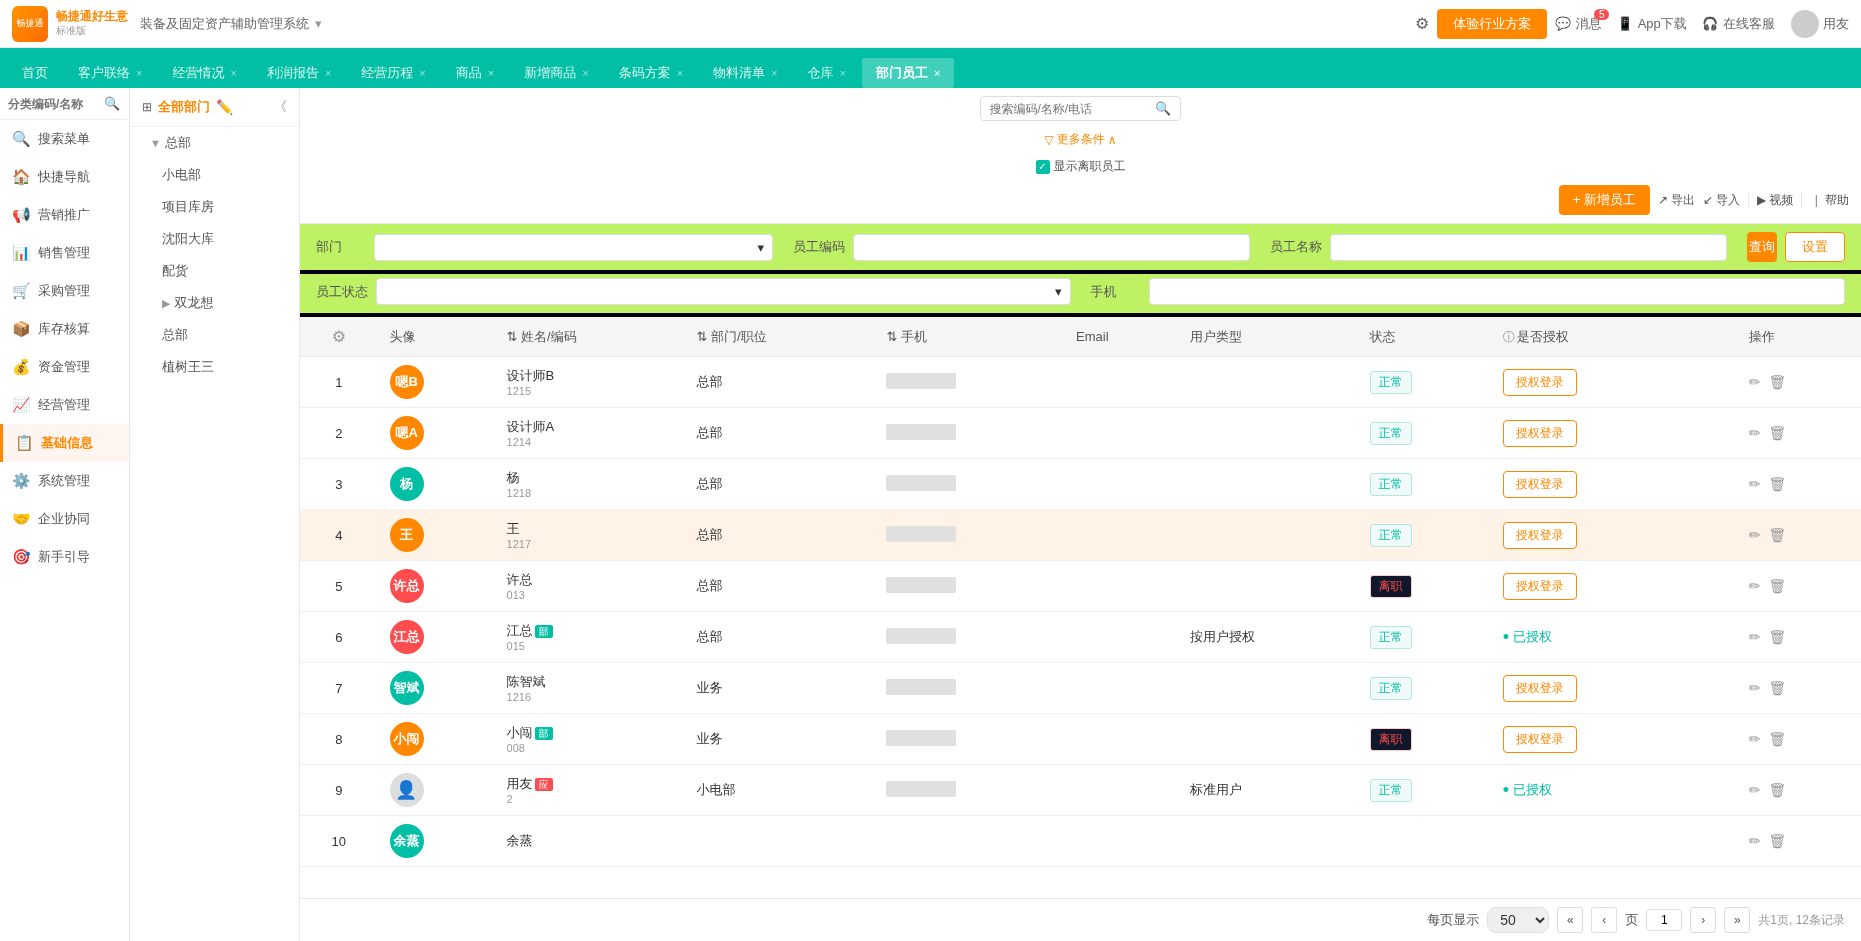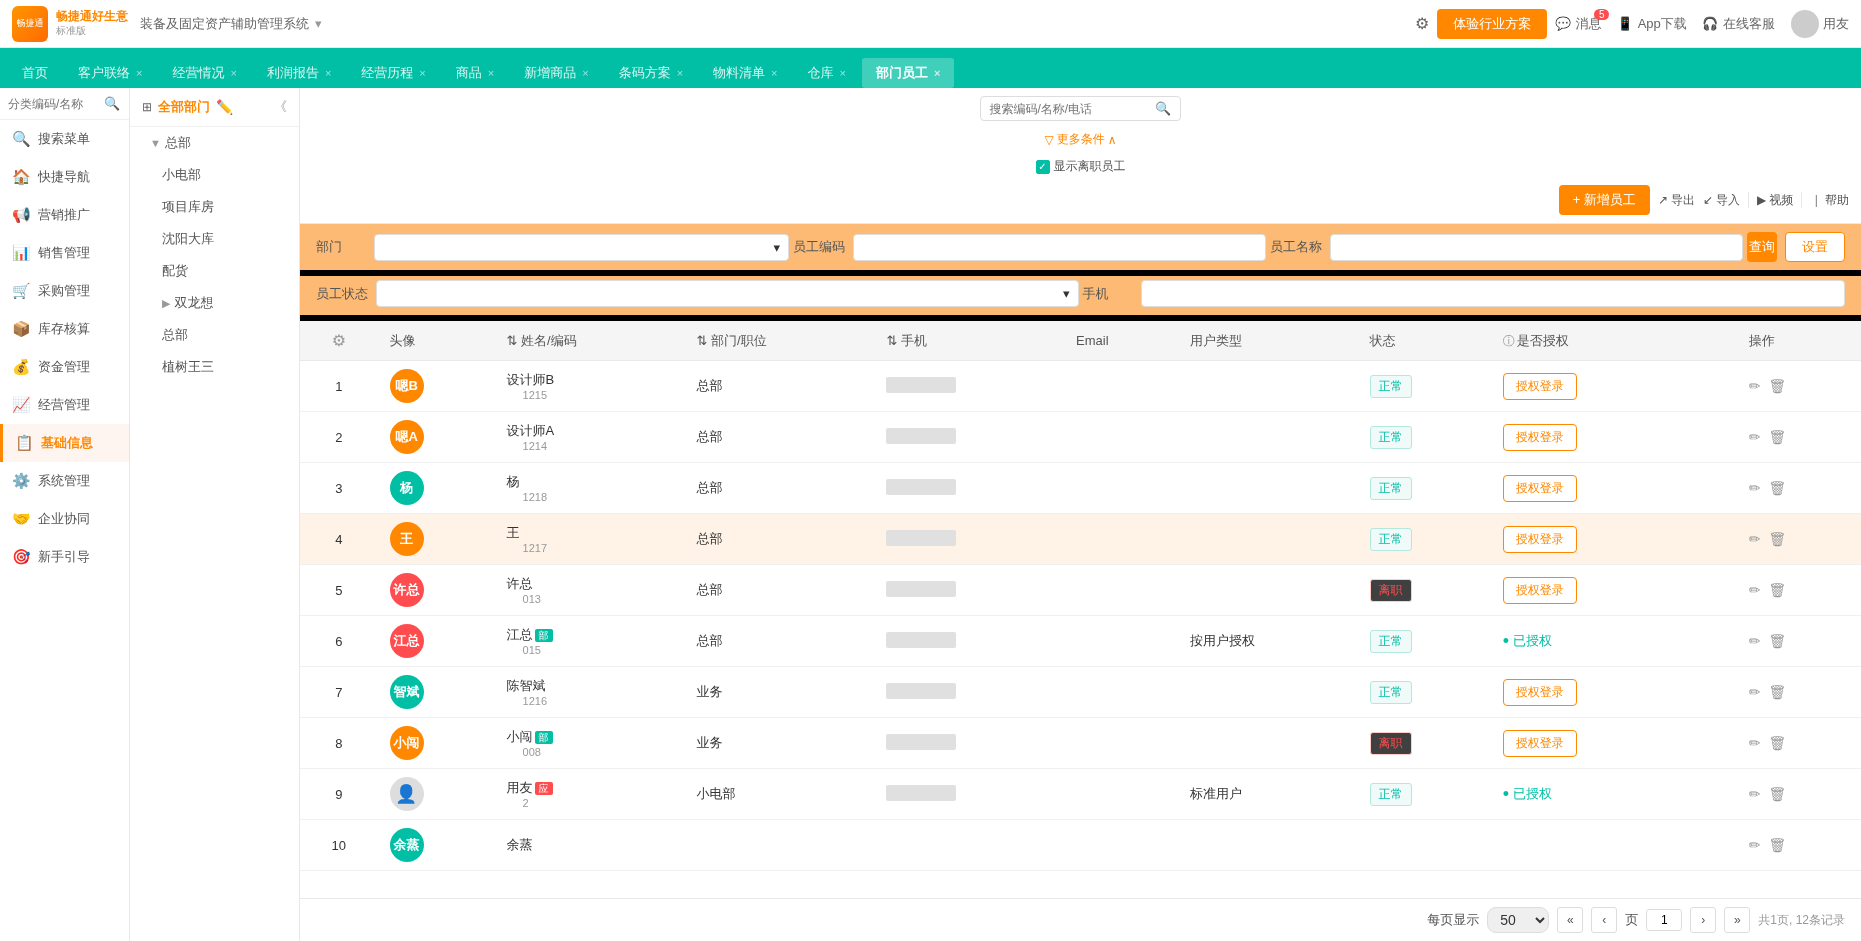--- a/index.html
+++ b/index.html
@@ -144,20 +144,21 @@
       border-bottom: 1px solid #f0f0f0;
       gap: 4px;
     }
     .sidebar-search input {
       flex: 1;
       border: none;
       outline: none;
       font-size: 12px;
       color: #999;
       width: 100%;
+      font-weight: bold;
     }
     .sidebar-nav-item {
       display: flex;
       align-items: center;
       gap: 8px;
       padding: 10px 12px;
       cursor: pointer;
       color: #555;
       font-size: 13px;
     }
@@ -297,25 +298,25 @@
       color: #555;
       font-size: 12px;
       display: flex;
       align-items: center;
       gap: 3px;
     }
     .divider-v { width: 1px; height: 16px; background: #e8e8e8; }
 
     
     .filter-row {
-      background: #fdba74;
+      background: #bef264;
       padding: 8px 16px;
-      border-bottom: 6px solid #000000;
-      display: flex;
-      gap: 4px;
+      border-bottom: 4px solid #000000;
+      display: flex;
+      gap: 20px;
       flex-wrap: wrap;
     }
     .filter-group {
       display: flex;
       align-items: center;
       gap: 8px;
       flex: 1;
       min-width: 200px;
     }
     .filter-label {
@@ -422,30 +423,30 @@
       background: #ddd;
       display: flex;
       align-items: center;
       justify-content: center;
       color: #999;
       font-size: 18px;
     }
 
     .name-code { display: flex; flex-direction: column; }
     .emp-name { font-size: 13px; color: #333; }
-    .emp-code { font-size: 11px; color: #999; margin-left: 16px; }
+    .emp-code { font-size: 11px; color: #999; }
 
     .status-badge {
       display: inline-block;
       padding: 2px 8px;
       border-radius: 3px;
       font-size: 12px;
     }
     .status-normal { background: #f0faf8; color: #00bfa5; border: 1px solid #b2e8e0; }
-    .status-resigned { background: #404040; color: #ff4d4f; border: 1px solid #ffccc7; }
+    .status-resigned { background: #0f172a; color: #ff4d4f; border: 1px solid #ffccc7; }
 
     .auth-btn {
       background: white;
       color: #ff8800;
       border: 1px solid #ff8800;
       padding: 4px 12px;
       border-radius: 4px;
       cursor: pointer;
       font-size: 12px;
       white-space: nowrap;

